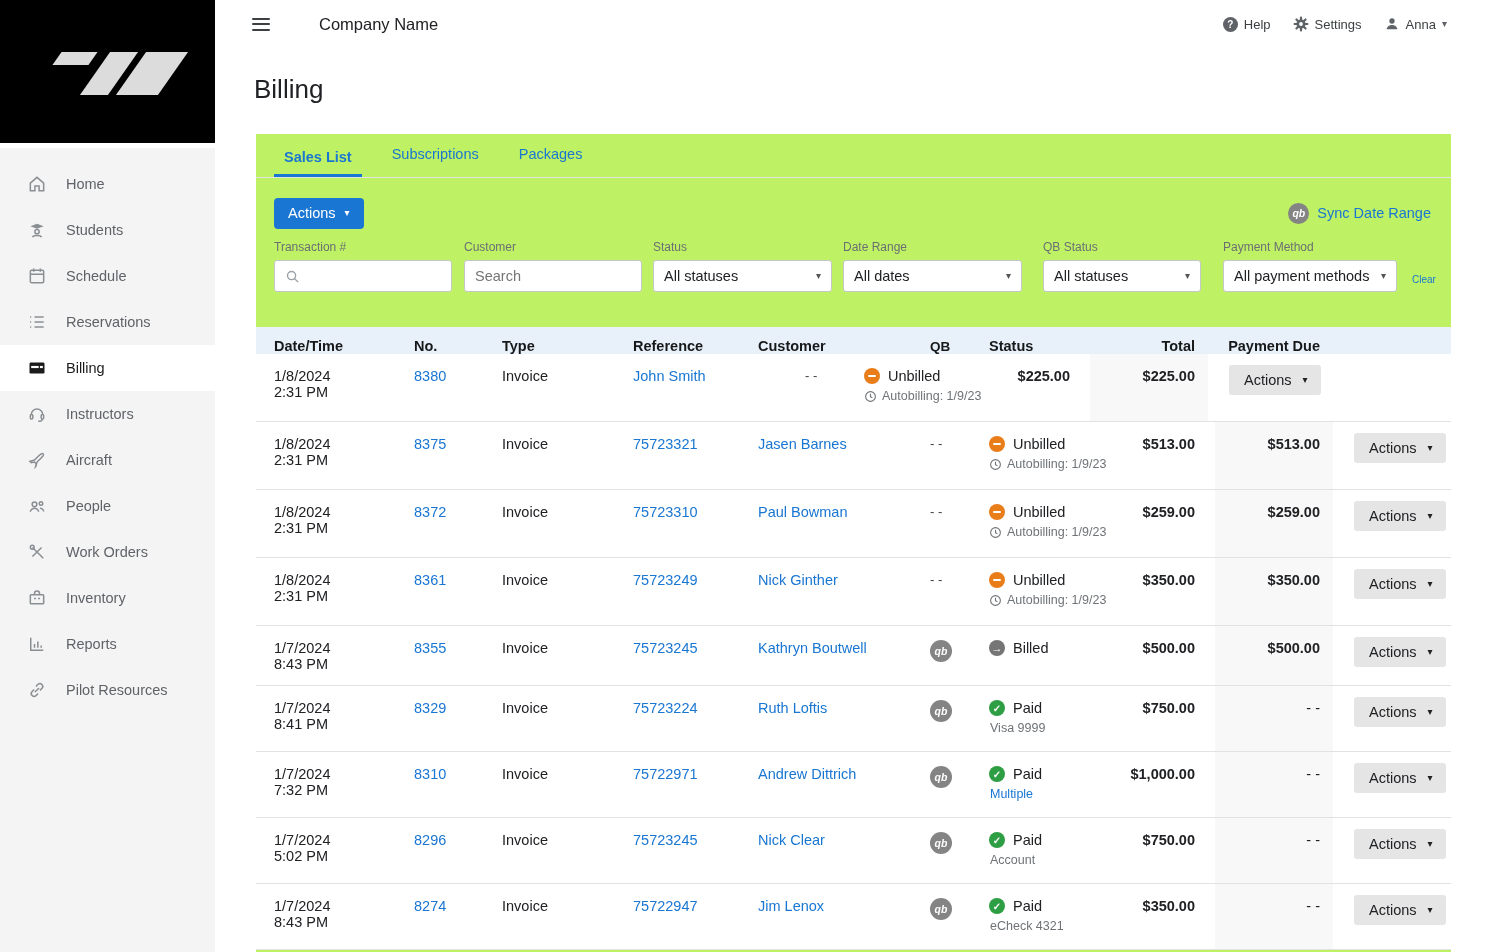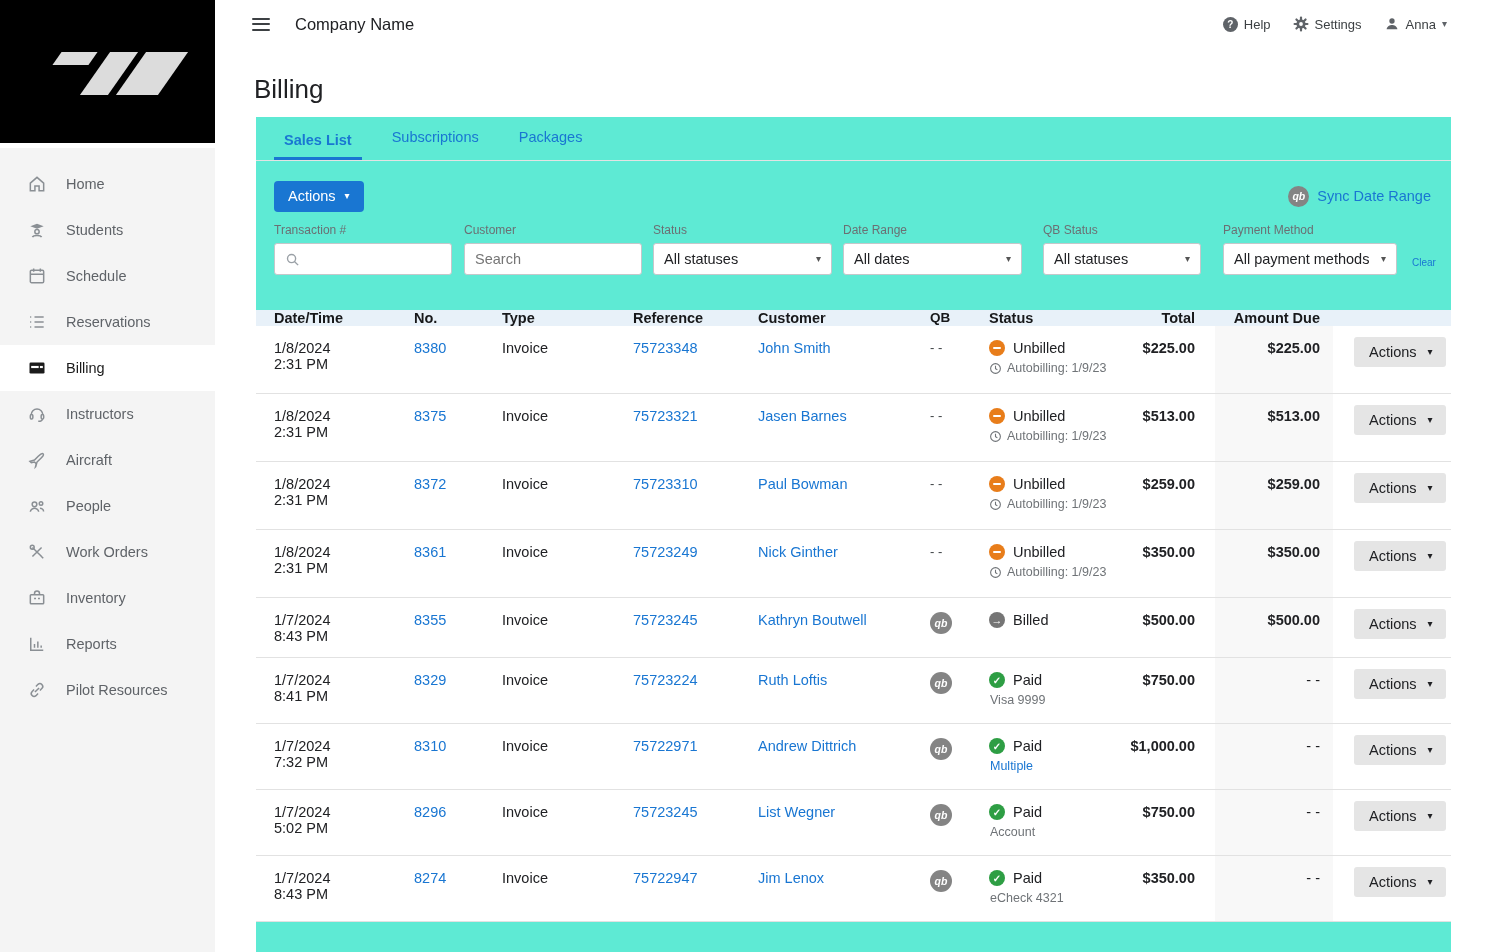--- a/index.html
+++ b/index.html
@@ -15,37 +15,37 @@
   .logo-p3 { left:131px; top:52px; width:42px; height:43px; }
   .nav { position:absolute; left:0; top:148px; bottom:0; width:215px; background:#f4f4f4; padding-top:13px; }
   .nav-item { height:46px; display:flex; align-items:center; padding-left:27px; gap:19px;
     color:#5f6368; font-size:14.5px; cursor:pointer; }
   .nav-item svg { width:20px; height:20px; flex:none; color:#8a8f94; }
   .nav-item.active { background:#fff; color:#1b1b1b; font-weight:400; }
   .nav-item.active svg { color:#1b1b1b; }
 
   
   .main { position:absolute; left:215px; top:0; right:0; bottom:0; background:#fff; }
-  .topbar { height:48px; display:flex; align-items:center; }
+  .topbar { height:48px; display:flex; align-items:center;gap:24px; }
   .hamburger { margin-left:37px; width:18px; height:13px; display:flex; flex-direction:column;
     justify-content:space-between; cursor:pointer; }
   .hamburger b { height:2px; background:#3c4043; border-radius:1px; }
   .company { margin-left:25px; font-size:16.5px; font-weight:500; color:#202124; }
   .top-right { margin-left:auto; margin-right:40px; display:flex; align-items:center; gap:22px; }
   .top-link { display:flex; align-items:center; gap:6px; font-size:13px; color:#3c4043; cursor:pointer; }
   .help-badge { width:15px; height:15px; border-radius:50%; background:#5f6368; color:#fff;
     display:inline-flex; align-items:center; justify-content:center; font-size:10px; font-weight:bold; }
   .help-badge::before { content:"?"; }
   .caret { font-size:10px; color:#5f6368; line-height:1; }
   .caret::before { content:"▾"; }
 
   .page-title { margin:26px 0 0 39px; font-size:26px; font-weight:400; color:#202124; }
 
   
-  .panel { position:absolute; left:41px; top:117px; width:1195px; bottom:0; background:#5eead4; }
+  .panel { position:absolute; left:41px; top:134px; width:1195px; bottom:0; background:#bef264; }
 
   .tabs { position:absolute; left:0; top:0; right:0; height:44px; border-bottom:1px solid #e3e3e3;
     display:flex; align-items:flex-end; padding-left:18px; }
   .tab { padding:0 10px 12px 10px; font-size:14.5px; color:#1976d2; cursor:pointer;
     border-bottom:3px solid transparent; margin-right:20px; }
   .tab.active { font-weight:bold; border-bottom-color:#1976d2; padding-bottom:9px; }
 
   .toolbar { position:absolute; left:0; top:63px; right:0; height:32px;
     display:flex; align-items:center; padding:0 20px 0 18px; }
   .btn-primary { display:inline-flex; align-items:center; gap:9px; background:#1976d2; color:#fff;
@@ -73,21 +73,21 @@
   .w-cust  { width:178px; margin-right:11px; }
   .w-stat  { width:179px; margin-right:11px; }
   .w-date  { width:179px; margin-right:21px; }
   .w-qbs   { width:158px; margin-right:22px; }
   .w-pay   { width:174px; margin-right:15px; }
   .clear-link { color:#1976d2; font-size:10px; cursor:pointer; padding-bottom:7px; }
   .search-ic { margin-right:8px; flex:none; }
 
   
   .table { position:absolute; left:0; top:193px; width:1195px; }
-  .thead { display:flex; background:#e8f1f9; height:16px; align-items:flex-start;
+  .thead { display:flex; background:#e8f1f9; height:27px; align-items:flex-end;
     font-size:13.5px; font-weight:bold; color:#17181a; }
   .tr { display:flex; background:#fff; border-bottom:1px solid #e2e2e2; align-items:stretch; }
   .tbody .tr:nth-child(-n+4) { height:68px; }
   .tbody .tr:nth-child(5)    { height:60px; }
   .tbody .tr:nth-child(n+6)  { height:66px; }
   .td { padding-top:14px; font-size:14.5px; }
   .c-datetime { width:158px; padding-left:18px; line-height:16px; }
   .c-no   { width:88px;  }
   .c-type { width:131px; }
   .c-ref  { width:125px; }
@@ -335,32 +335,31 @@
     <div class="table">
       <div class="thead">
         <div class="td c-datetime">Date/Time</div>
         <div class="td c-no">No.</div>
         <div class="td c-type">Type</div>
         <div class="td c-ref">Reference</div>
         <div class="td c-cust">Customer</div>
         <div class="td c-qb" style="color:#17181a;font-size:13.5px;">QB</div>
         <div class="td c-status">Status</div>
         <div class="td c-total">Total</div>
-        <div class="td c-due">Amount Due</div>
+        <div class="td c-due">Payment Due</div>
         <div class="td c-act"></div>
       </div>
       <div class="tbody" id="table-body">
   <div class="tr">
     <div class="td c-datetime">
       <div>1/8/2024</div>
       <div>2:31 PM</div>
     </div>
     <div class="td c-no"><a class="link">8380</a></div>
     <div class="td c-type">Invoice</div>
-    <div class="td c-ref"><a class="link">75723348</a></div>
     <div class="td c-cust"><a class="link">John Smith</a></div>
     <div class="td c-qb">
       <span class="qb-text">- -</span>
       
     </div>
     <div class="td c-status">
       <div class="st-line">
         <span class="st-dot st-unbilled"></span>
         <span>Unbilled</span>
       </div>
@@ -587,21 +586,21 @@
   </div>
 
   <div class="tr">
     <div class="td c-datetime">
       <div>1/7/2024</div>
       <div>5:02 PM</div>
     </div>
     <div class="td c-no"><a class="link">8296</a></div>
     <div class="td c-type">Invoice</div>
     <div class="td c-ref"><a class="link">75723245</a></div>
-    <div class="td c-cust"><a class="link">List Wegner</a></div>
+    <div class="td c-cust"><a class="link">Nick Clear</a></div>
     <div class="td c-qb">
       
       <span class="qb-badge qb-circle" style="width:22px;height:22px;"></span>
     </div>
     <div class="td c-status">
       <div class="st-line">
         <span class="st-dot st-paid"></span>
         <span>Paid</span>
       </div>
       <div class="substatus sub-muted">

